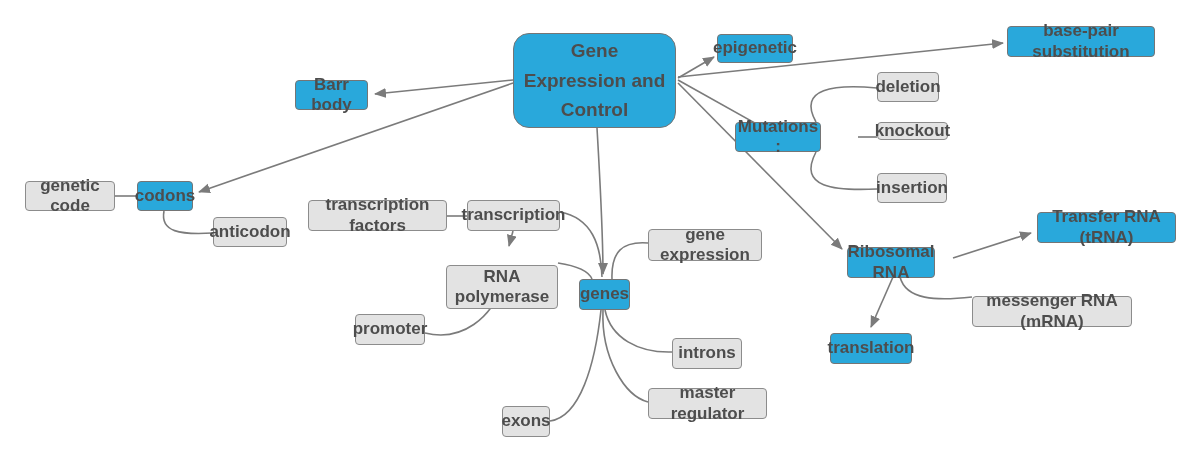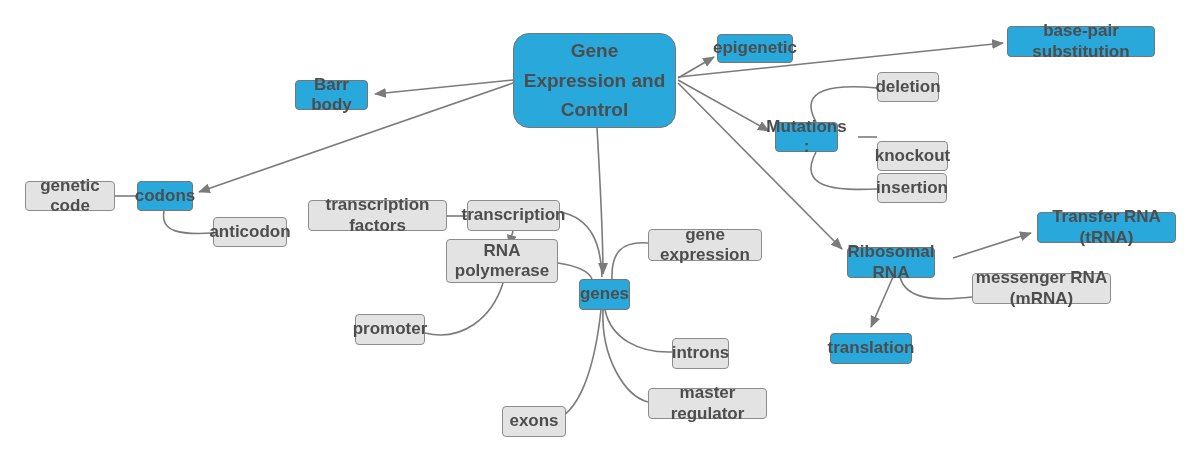--- a/index.html
+++ b/index.html
@@ -81,34 +81,34 @@
         <path d="M893,277 L871,327" marker-end="url(#arrowhead)"></path>
       </g>
   </svg>
   <div id="nodes">
       <div class="node blue main" style="left: 513px; top: 33px; width: 163px; height: 95px;">Gene
 Expression and
 Control</div>
       <div class="node blue" style="left: 717px; top: 34px; width: 76px; height: 29px;">epigenetic</div>
       <div class="node blue" style="left: 1007px; top: 26px; width: 148px; height: 31px;">base-pair substitution</div>
       <div class="node blue" style="left: 295px; top: 80px; width: 73px; height: 30px;">Barr body</div>
-      <div class="node blue" style="left: 775px; top: 122px; width: 63px; height: 30px;">Mutations :</div>
+      <div class="node blue" style="left: 735px; top: 122px; width: 86px; height: 30px;">Mutations :</div>
       <div class="node gray" style="left: 877px; top: 72px; width: 62px; height: 30px;">deletion</div>
-      <div class="node gray" style="left: 877px; top: 122px; width: 71px; height: 30px; margin-top: 19px;">knockout</div>
+      <div class="node gray" style="left: 877px; top: 122px; width: 71px; height: 18px;">knockout</div>
       <div class="node gray" style="left: 877px; top: 173px; width: 70px; height: 30px;">insertion</div>
       <div class="node gray" style="left: 25px; top: 181px; width: 90px; height: 30px;">genetic code</div>
       <div class="node blue" style="left: 137px; top: 181px; width: 56px; height: 30px;">codons</div>
       <div class="node gray" style="left: 213px; top: 217px; width: 74px; height: 30px;">anticodon</div>
       <div class="node gray" style="left: 308px; top: 200px; width: 139px; height: 31px;">transcription factors</div>
       <div class="node gray" style="left: 467px; top: 200px; width: 93px; height: 31px;">transcription</div>
-      <div class="node gray" style="left: 446px; top: 239px; width: 112px; height: 44px;">RNA polymerase</div>
+      <div class="node gray" style="left: 446px; top: 265px; width: 112px; height: 44px;">RNA polymerase</div>
       <div class="node gray" style="left: 355px; top: 314px; width: 70px; height: 31px;">promoter</div>
       <div class="node gray" style="left: 648px; top: 229px; width: 114px; height: 32px;">gene expression</div>
       <div class="node blue" style="left: 579px; top: 279px; width: 51px; height: 31px;">genes</div>
-      <div class="node gray" style="left: 672px; top: 338px; width: 57px; height: 31px;">introns</div>
+      <div class="node gray" style="left: 672px; top: 338px; width: 70px; height: 31px;">introns</div>
       <div class="node gray" style="left: 648px; top: 388px; width: 119px; height: 31px;">master regulator</div>
-      <div class="node gray" style="left: 502px; top: 406px; width: 64px; height: 31px;">exons</div>
+      <div class="node gray" style="left: 502px; top: 406px; width: 48px; height: 31px;">exons</div>
       <div class="node blue" style="left: 847px; top: 247px; width: 88px; height: 31px;">Ribosomal RNA</div>
       <div class="node blue" style="left: 1037px; top: 212px; width: 139px; height: 31px;">Transfer RNA (tRNA)</div>
-      <div class="node gray" style="left: 972px; top: 273px; width: 139px; height: 31px;">messenger RNA (mRNA)</div>
+      <div class="node gray" style="left: 972px; top: 296px; width: 160px; height: 31px;">messenger RNA (mRNA)</div>
       <div class="node blue" style="left: 830px; top: 333px; width: 82px; height: 31px;">translation</div>
     </div>
 </div>
 
 </body></html>

